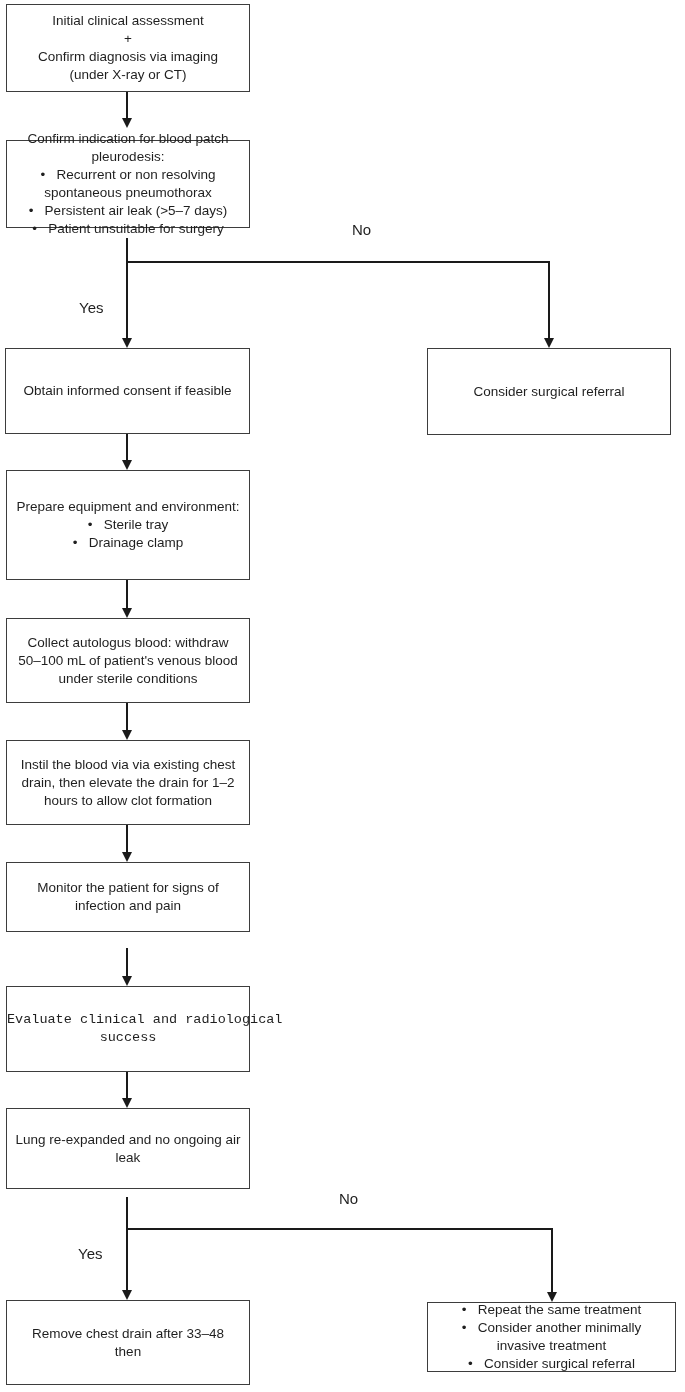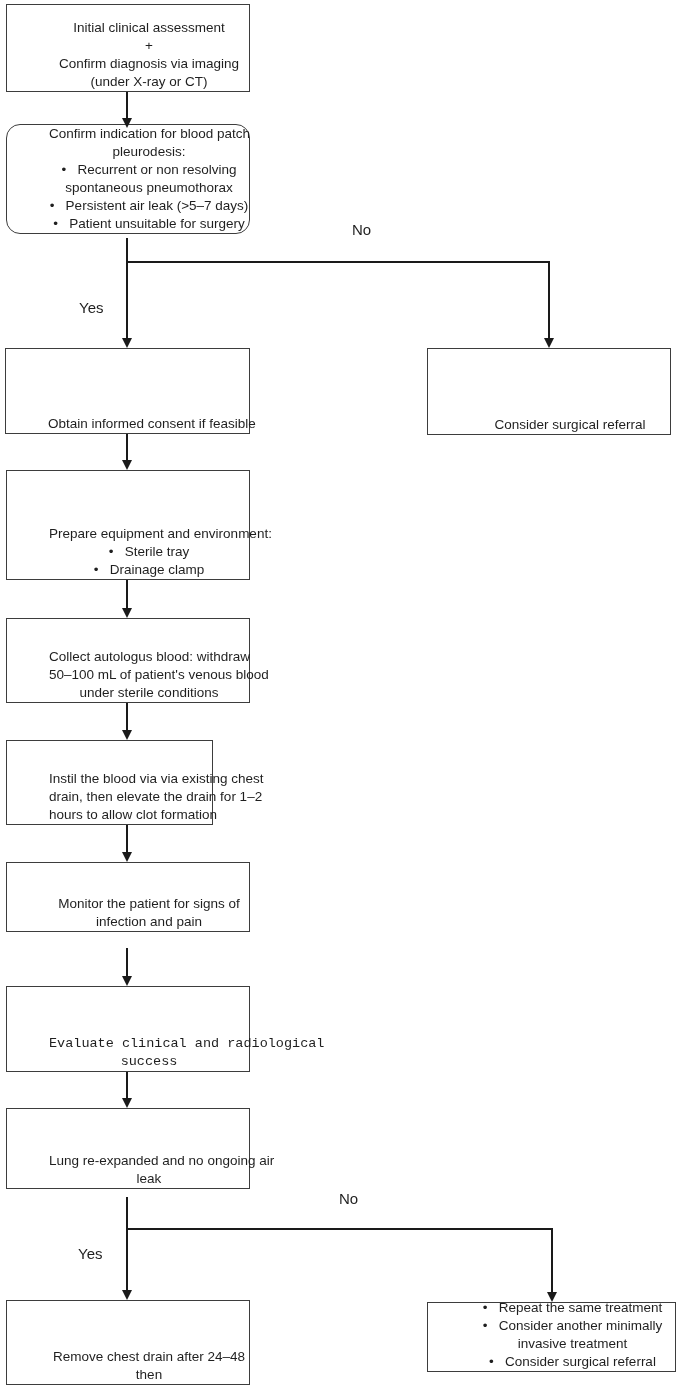--- a/index.html
+++ b/index.html
@@ -16,27 +16,26 @@
     font-family:"Liberation Sans", sans-serif;
     color:var(--text);
     overflow:hidden;
   }
   .node{
     position:absolute;
     border:1.5px solid var(--border);
     background:var(--bg);
     display:flex;
     flex-direction:column;
-    justify-content:flex-end;
+    justify-content:center;
     align-items:center;
     box-sizing:border-box;
     font-size:13.5px;
     line-height:18px;
     text-align:center;
-    padding-left:42px;
   }
   .tline{white-space:pre;width:100%;}
   .vl{position:absolute;width:2px;background:var(--line);}
   .hl{position:absolute;height:2px;background:var(--line);}
   .ah{
     position:absolute;width:0;height:0;
     border-left:5px solid transparent;
     border-right:5px solid transparent;
     border-top:10px solid var(--line);
   }
@@ -52,21 +51,21 @@
 
 <div id="canvas">
 
   <div class="node" style="left:6px;top:4px;width:244px;height:88px;">
       <div class="tline">Initial clinical assessment</div>
       <div class="tline">+</div>
       <div class="tline">Confirm diagnosis via imaging</div>
       <div class="tline">(under X-ray or CT)</div>
     </div>
 
-  <div class="node" style="left:6px;top:124px;width:244px;height:110px;border-radius:14px;">
+  <div class="node" style="left:6px;top:140px;width:244px;height:88px;">
       <div class="tline">Confirm indication for blood patch</div>
       <div class="tline">pleurodesis:</div>
       <div class="tline">•&nbsp;&nbsp;&nbsp;Recurrent or non resolving</div>
       <div class="tline">spontaneous pneumothorax</div>
       <div class="tline">•&nbsp;&nbsp;&nbsp;Persistent air leak (&gt;5–7 days)</div>
       <div class="tline">•&nbsp;&nbsp;&nbsp;Patient unsuitable for surgery</div>
     </div>
 
   <div class="node" style="left:5px;top:348px;width:245px;height:86px;">
       <div class="tline">Obtain informed consent if feasible</div>
@@ -81,21 +80,21 @@
       <div class="tline">•&nbsp;&nbsp;&nbsp;Sterile tray</div>
       <div class="tline">•&nbsp;&nbsp;&nbsp;Drainage clamp</div>
     </div>
 
   <div class="node" style="left:6px;top:618px;width:244px;height:85px;">
       <div class="tline">Collect autologus blood: withdraw</div>
       <div class="tline">50–100 mL of patient's venous blood</div>
       <div class="tline">under sterile conditions</div>
     </div>
 
-  <div class="node" style="left:6px;top:740px;width:207px;height:85px;">
+  <div class="node" style="left:6px;top:740px;width:244px;height:85px;">
       <div class="tline">Instil the blood via via existing chest</div>
       <div class="tline">drain, then elevate the drain for 1–2</div>
       <div class="tline">hours to allow clot formation</div>
     </div>
 
   <div class="node" style="left:6px;top:862px;width:244px;height:70px;">
       <div class="tline">Monitor the patient for signs of</div>
       <div class="tline">infection and pain</div>
     </div>
 
@@ -103,21 +102,21 @@
       <div class="tline">Evaluate clinical and radiological</div>
       <div class="tline">success</div>
     </div>
 
   <div class="node" style="left:6px;top:1108px;width:244px;height:81px;">
       <div class="tline">Lung re-expanded and no ongoing air</div>
       <div class="tline">leak</div>
     </div>
 
   <div class="node" style="left:6px;top:1300px;width:244px;height:85px;">
-      <div class="tline">Remove chest drain after 24–48</div>
+      <div class="tline">Remove chest drain after 33–48</div>
       <div class="tline">then</div>
     </div>
 
   <div class="node" style="left:427px;top:1302px;width:249px;height:70px;">
       <div class="tline">•&nbsp;&nbsp;&nbsp;Repeat the same treatment</div>
       <div class="tline">•&nbsp;&nbsp;&nbsp;Consider another minimally</div>
       <div class="tline">invasive treatment</div>
       <div class="tline">•&nbsp;&nbsp;&nbsp;Consider surgical referral</div>
     </div>
 

